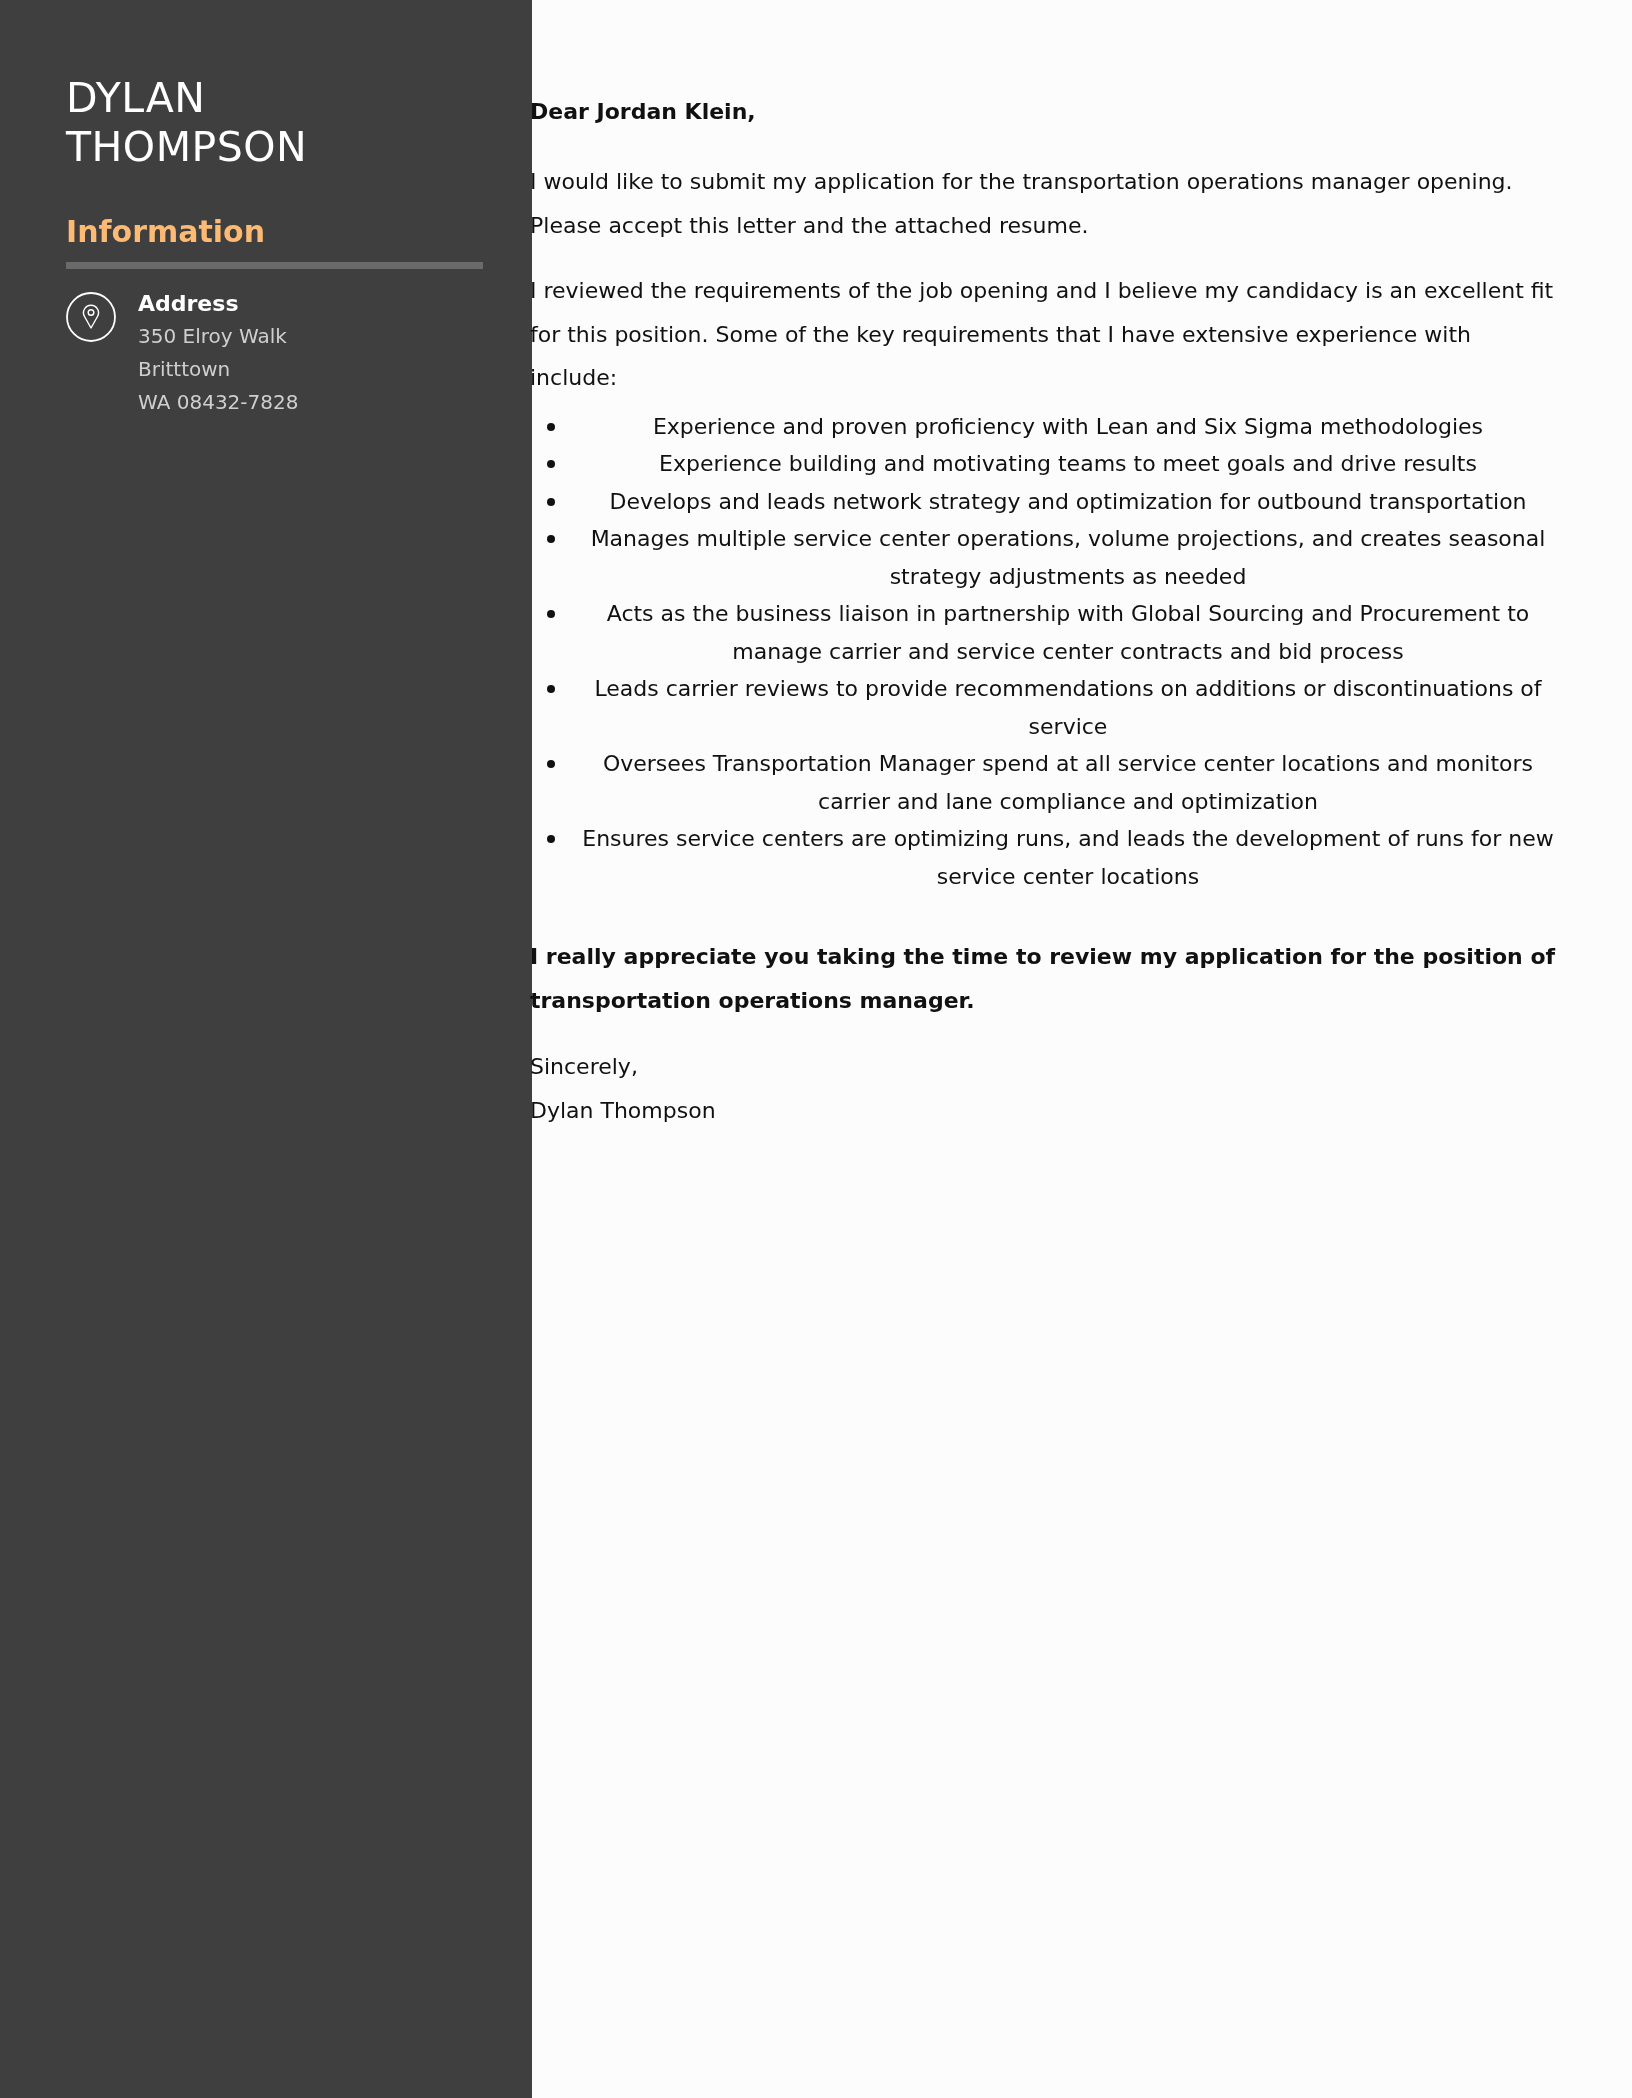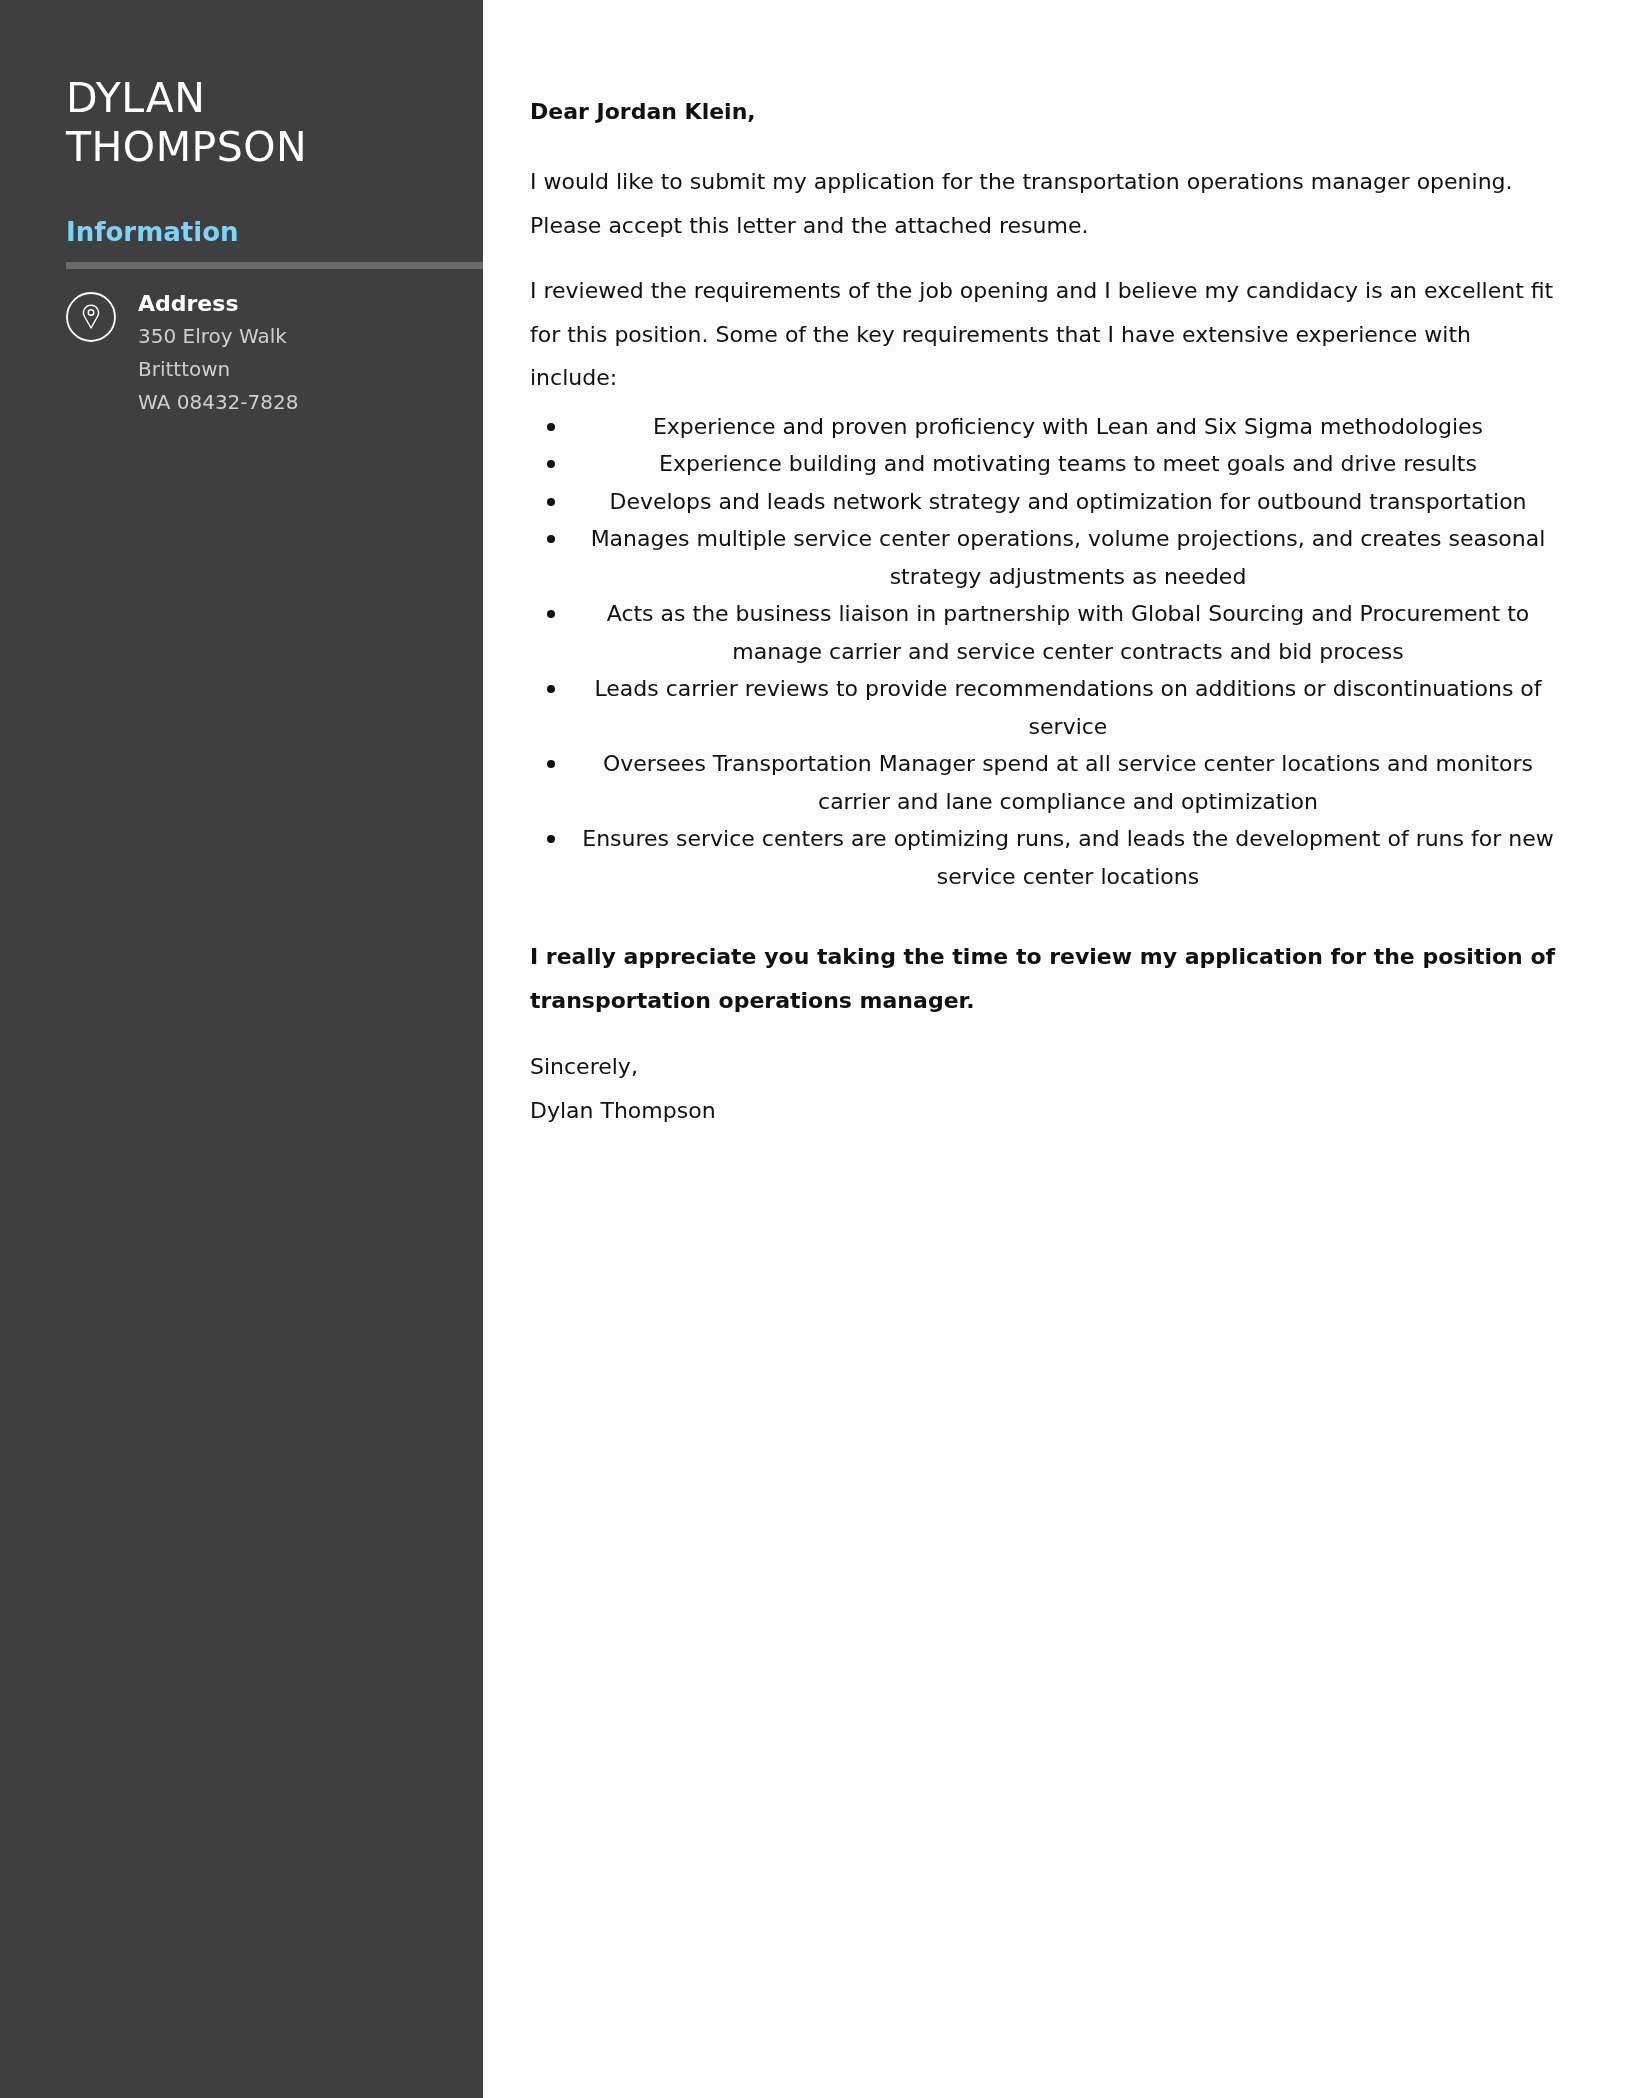--- a/index.html
+++ b/index.html
@@ -2,32 +2,32 @@
 <html><head>
   <meta charset="utf-8">
   <style>
     html, body { margin: 0; padding: 0; }
     body {
       width: 1632px; height: 2098px; position: relative; overflow: hidden;
       background: #fcfcfc;
       font-family: "DejaVu Sans", sans-serif;
     }
     .sidebar {
-      position: absolute; left: 0; top: 0; width: 483px; height: 2098px;
+      position: absolute; left: 0; top: 0; width: 532px; height: 2098px;
       background: #3f3f3f; color: #ffffff;
     }
     .name {
       position: absolute; left: 66px; top: 74px;
       font-size: 41px; line-height: 49px; font-weight: normal;
       letter-spacing: 0.5px; color: #ffffff; margin: 0;
     }
     .name span { display: block; }
     .section-title {
       position: absolute; left: 66px; top: 215px;
-      font-size: 26px; line-height: 34px; color: #7dd3fc; margin: 0;
+      font-size: 30px; line-height: 34px; color: #fdba74; margin: 0;
     }
     .section-bar {
       position: absolute; left: 66px; top: 262px; width: 417px; height: 7px;
       background: #6a6a6a;
     }
     .contact {
       position: absolute; left: 66px; top: 288px; width: 400px;
     }
     .contact-icon {
       position: absolute; left: 0; top: 4px; width: 50px; height: 50px;

